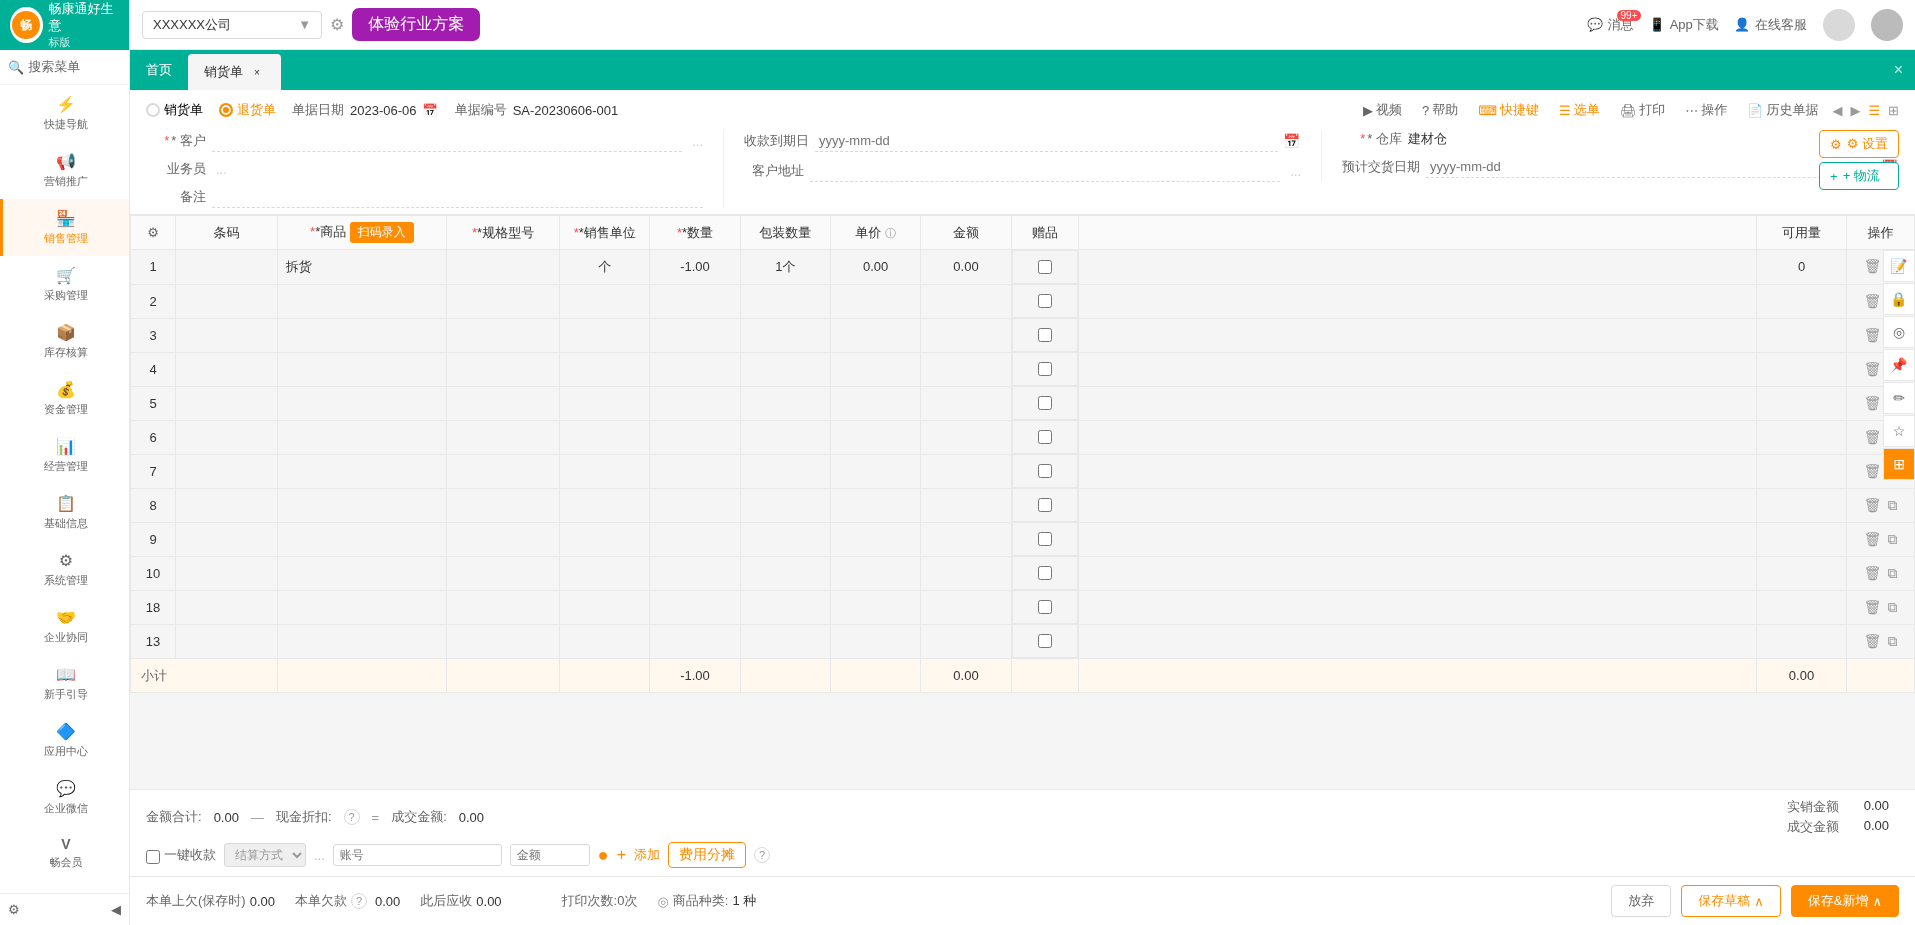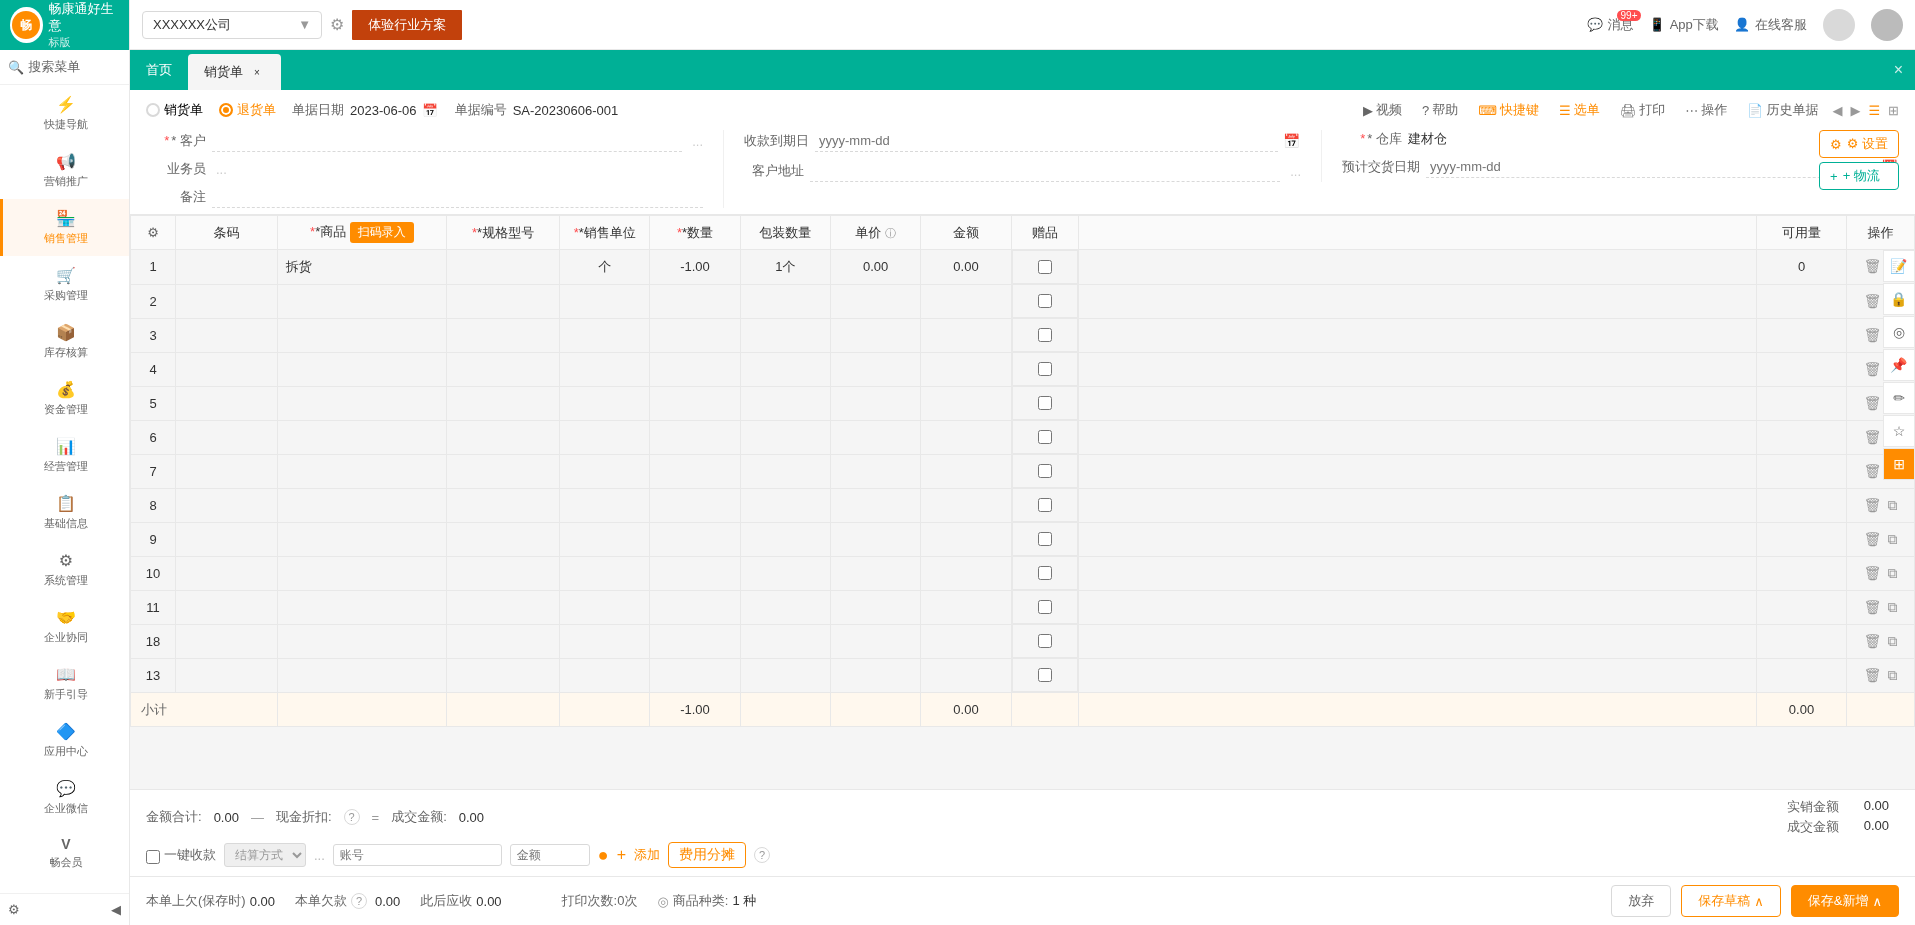--- a/index.html
+++ b/index.html
@@ -19,21 +19,21 @@
     .sidebar-item-label { font-size: 11px; text-align: center; }
     .sidebar-bottom { padding: 8px; display: flex; justify-content: space-between; align-items: center; border-top: 1px solid #f0f0f0; }
 
     
     .main { flex: 1; display: flex; flex-direction: column; height: 925px; overflow: hidden; }
 
     
     .top-header { height: 50px; background: #fff; display: flex; align-items: center; padding: 0 12px; border-bottom: 1px solid #e8e8e8; gap: 8px; }
     .company-select { display: flex; align-items: center; gap: 4px; border: 1px solid #d9d9d9; border-radius: 4px; padding: 4px 10px; min-width: 180px; cursor: pointer; }
     .company-name { flex: 1; color: #333; }
-    .trial-btn { background: #c2410c; color: #fff; border: none; border-radius: 1px; padding: 6px 16px; cursor: pointer; font-size: 13px; }
+    .trial-btn { background: #a21caf; color: #fff; border: none; border-radius: 7px; padding: 6px 16px; cursor: pointer; font-size: 16px; }
     .header-right { margin-left: auto; display: flex; align-items: center; gap: 16px; color: #666; }
     .header-badge { position: relative; cursor: pointer; display: flex; align-items: center; gap: 4px; }
     .badge-count { position: absolute; top: -6px; right: -8px; background: #ff4d4f; color: #fff; border-radius: 10px; font-size: 10px; padding: 0 4px; min-width: 18px; text-align: center; }
     .user-avatar { width: 32px; height: 32px; background: #d9d9d9; border-radius: 50%; }
 
     
     .tab-bar { height: 40px; background: #00b096; display: flex; align-items: center; padding: 0 0; }
     .tab-item { height: 40px; display: flex; align-items: center; padding: 0 16px; cursor: pointer; color: rgba(255,255,255,0.8); gap: 6px; font-size: 13px; }
     .tab-item.active { background: #f5f5f5; color: #333; border-radius: 4px 4px 0 0; margin-top: 4px; height: 36px; }
     .tab-item.home { color: #fff; }
@@ -623,42 +623,20 @@
       <td></td>
       <td></td>
       <td>
         <div class="ops-icons">
           <span class="op-icon">🗑</span>
           <span class="op-icon">⧉</span>
         </div>
       </td>
     </tr>
             <tr>
-      <td>11</td>
-      <td style="cursor:pointer;"></td>
-      <td style="text-align:left;padding-left:8px;"></td>
-      <td></td>
-      <td></td>
-      <td class=""></td>
-      <td></td>
-      <td></td>
-      <td></td>
-      <td class="checkbox-cell">
-                <input type="checkbox" style="">
-              </td>
-      <td></td>
-      <td></td>
-      <td>
-        <div class="ops-icons">
-          <span class="op-icon">🗑</span>
-          <span class="op-icon">⧉</span>
-        </div>
-      </td>
-    </tr>
-            <tr>
       <td>18</td>
       <td style="cursor:pointer;"></td>
       <td style="text-align:left;padding-left:8px;"></td>
       <td></td>
       <td></td>
       <td class=""></td>
       <td></td>
       <td></td>
       <td></td>
       <td class="checkbox-cell">

